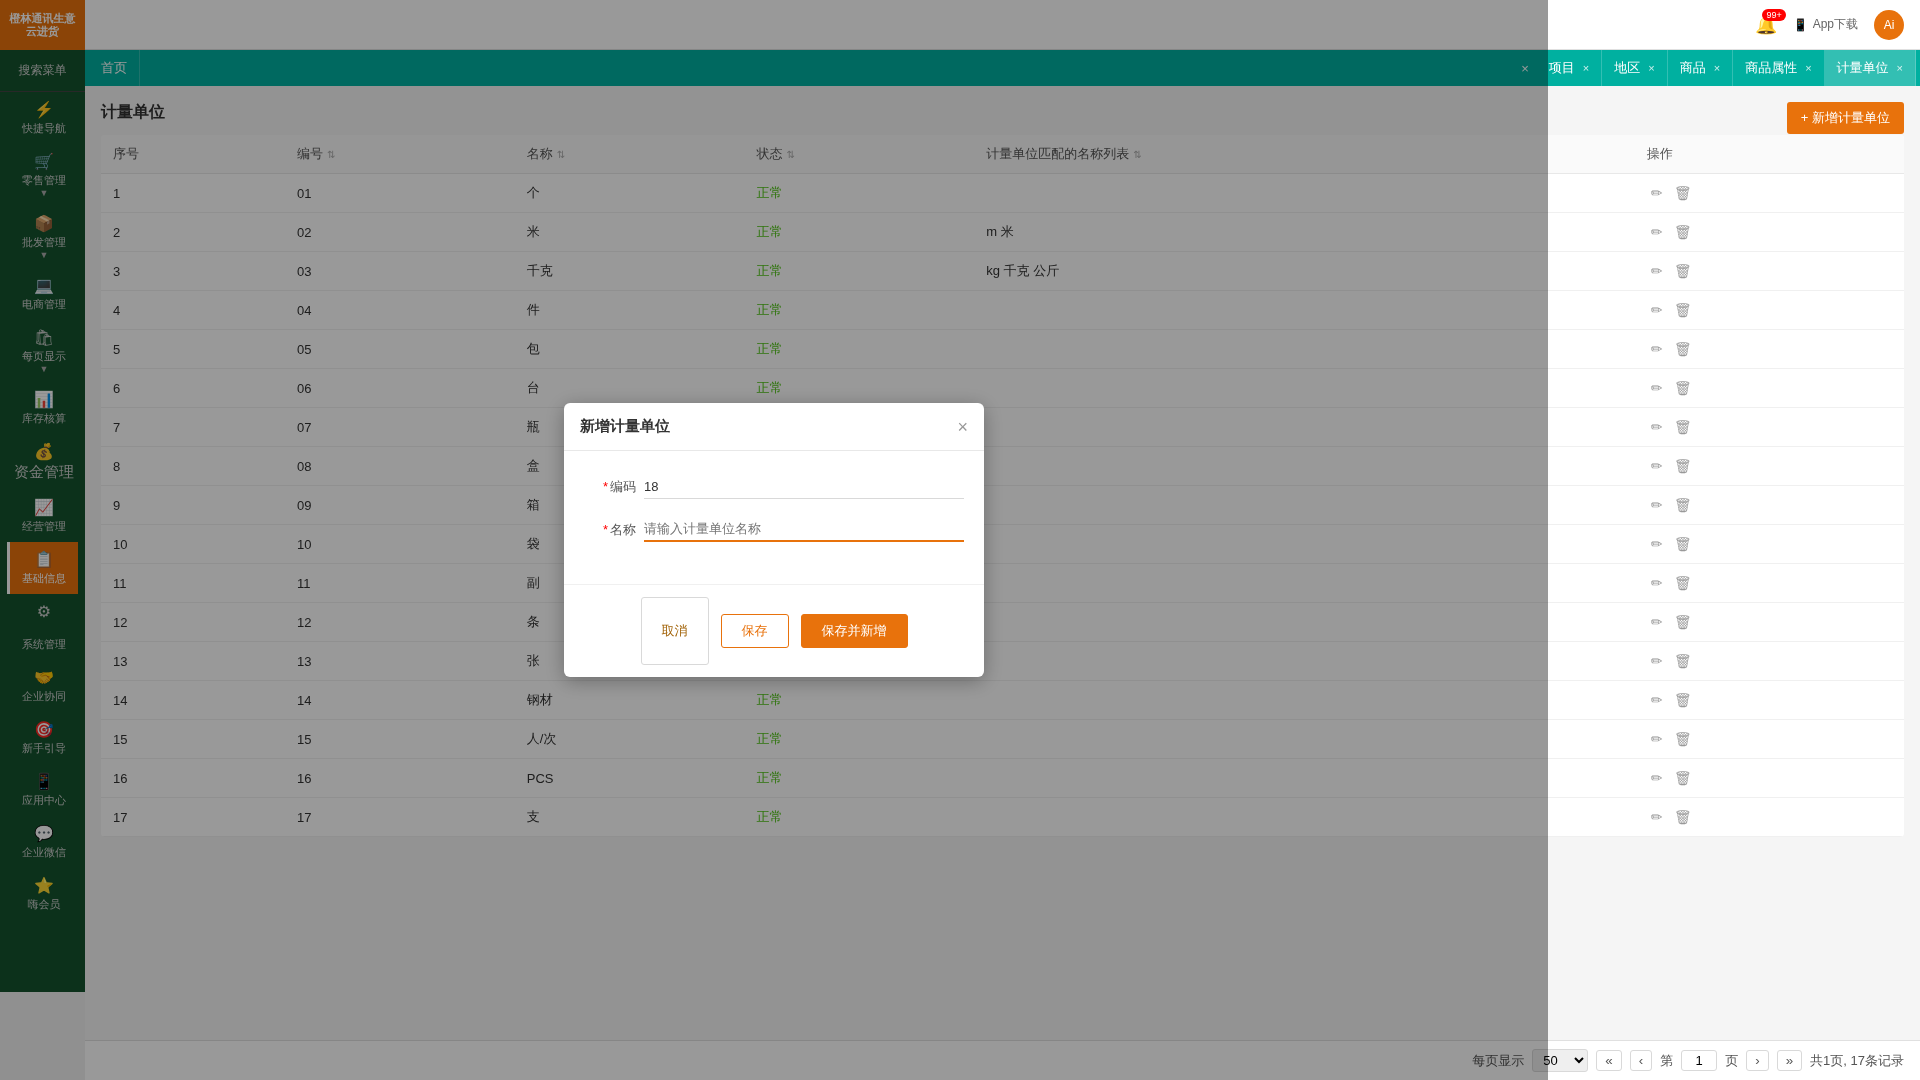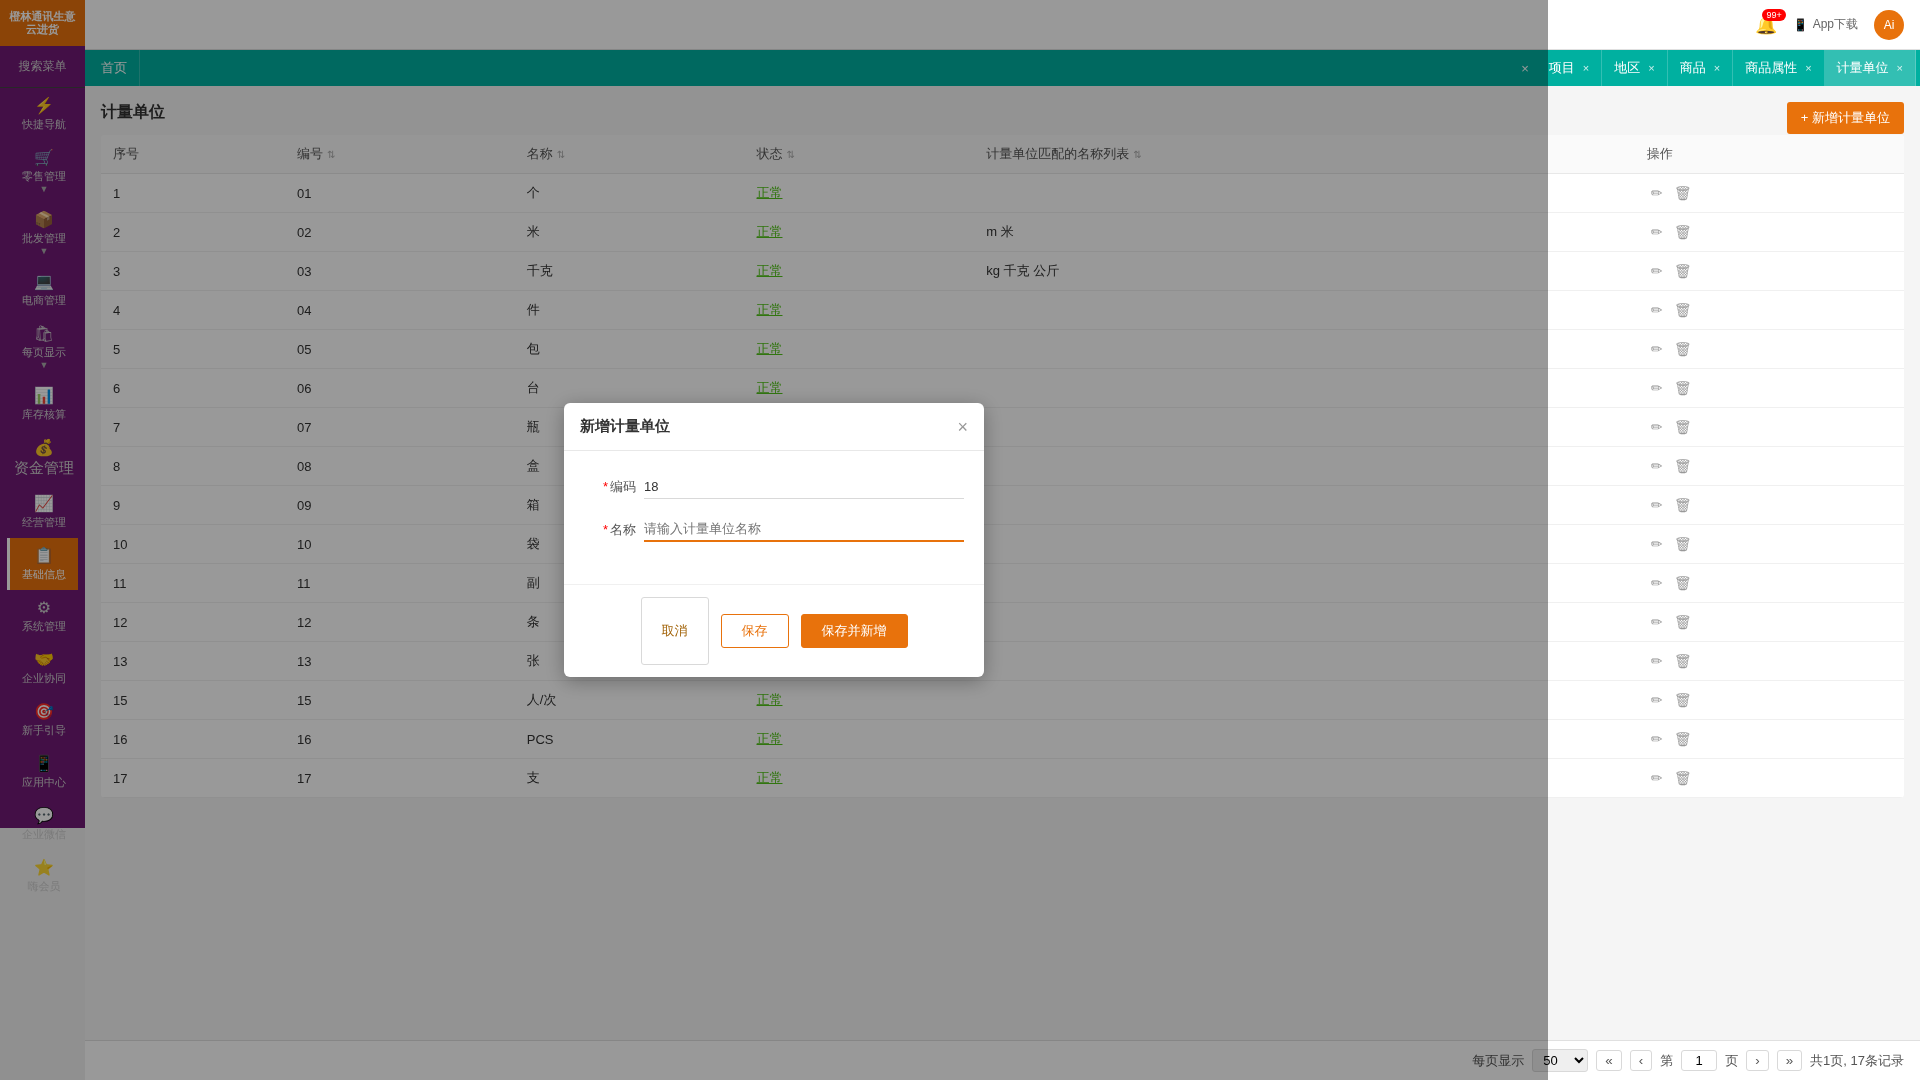--- a/index.html
+++ b/index.html
@@ -1,19 +1,19 @@
 <!DOCTYPE html>
 <html><head>
   <meta charset="utf-8">
   <style>
     * { box-sizing: border-box; margin: 0; padding: 0; }
     body { font-family: 'Microsoft YaHei', '微软雅黑', sans-serif; font-size: 13px; background: #f0f0f0; color: #333; height: 1080px; width: 1920px; overflow: hidden; display: flex; }
 
     
-    .sidebar { width: 85px; background: #701a75; display: flex; flex-direction: column; align-items: center; height: 828px; flex-shrink: 0; }
+    .sidebar { width: 85px; background: #14532d; display: flex; flex-direction: column; align-items: center; height: 992px; flex-shrink: 0; }
     .sidebar-logo { width: 100%; background: #e8720c; padding: 10px 8px; display: flex; align-items: center; justify-content: center; height: 50px; }
     .sidebar-logo-text { color: white; font-size: 12px; font-weight: bold; text-align: center; line-height: 1.2; }
     .sidebar-search { width: 100%; padding: 8px 6px; border-bottom: 1px solid #444; }
     .sidebar-search-btn { width: 100%; background: transparent; border: none; color: #ccc; font-size: 12px; cursor: pointer; padding: 4px; text-align: center; }
     .sidebar-item { width: 100%; padding: 8px 4px; text-align: center; color: #ccc; cursor: pointer; font-size: 12px; display: flex; flex-direction: column; align-items: center; border-left: 3px solid transparent; }
     .sidebar-item.active { background: #e8720c; color: white; border-left: 3px solid #fff; }
     .sidebar-item-icon { font-size: 16px; margin-bottom: 2px; }
 
     
     .main { flex: 1; display: flex; flex-direction: column; height: 1080px; overflow: hidden; }
@@ -37,21 +37,21 @@
     .content { flex: 1; background: #f5f5f5; padding: 16px; overflow: auto; position: relative; }
     .page-title { font-size: 16px; font-weight: bold; color: #333; margin-bottom: 12px; }
     .add-btn { position: absolute; top: 16px; right: 16px; background: #e8720c; color: white; border: none; padding: 7px 14px; border-radius: 3px; cursor: pointer; font-size: 13px; }
 
     
     .table-wrap { background: white; border-radius: 4px; overflow: hidden; }
     table { width: 100%; border-collapse: collapse; }
     thead th { background: #fafafa; padding: 10px 12px; text-align: left; font-weight: 500; color: #555; border-bottom: 1px solid #e8e8e8; font-size: 13px; white-space: nowrap; }
     thead th .sort-icon { font-size: 10px; color: #aaa; margin-left: 4px; }
     tbody td { padding: 9px 12px; border-bottom: 1px solid #f0f0f0; color: #333; font-size: 13px; }
-    .status-normal { color: #52c41a; text-decoration: underline; }
+    .status-normal { color: #52c41a; }
     .action-btn { background: none; border: none; cursor: pointer; color: #999; font-size: 14px; padding: 2px 4px; }
 
     
     .pagination-bar { background: white; border-top: 1px solid #e0e0e0; padding: 8px 16px; display: flex; align-items: center; justify-content: flex-end; gap: 8px; font-size: 13px; color: #555; flex-shrink: 0; }
     .page-size-select { border: 1px solid #d9d9d9; border-radius: 3px; padding: 2px 6px; font-size: 13px; }
     .page-btn { border: 1px solid #d9d9d9; background: white; cursor: pointer; padding: 2px 8px; border-radius: 3px; color: #555; }
     .page-input { border: 1px solid #d9d9d9; border-radius: 3px; width: 36px; text-align: center; padding: 2px; font-size: 13px; }
 
     
     .overlay { position: fixed; top: 0; left: 0; width: 1548px; height: 1080px; background: rgba(0,0,0,0.4); z-index: 100; display: flex; align-items: center; justify-content: center; }
@@ -120,21 +120,21 @@
       <div class="sidebar-item">
         <span class="sidebar-item-icon">📈</span>
         <span style="font-size:11px;">经营管理</span>
       </div>
       <div class="sidebar-item active">
         <span class="sidebar-item-icon">📋</span>
         <span style="font-size:11px;">基础信息</span>
       </div>
       <div class="sidebar-item">
         <span class="sidebar-item-icon">⚙</span>
-        <span style="font-size:11px;">系统管理</span>
+        <span style="font-size:11px;margin-top:14px;">系统管理</span>
       </div>
       <div class="sidebar-item">
         <span class="sidebar-item-icon">🤝</span>
         <span style="font-size:11px;">企业协同</span>
       </div>
       <div class="sidebar-item">
         <span class="sidebar-item-icon">🎯</span>
         <span style="font-size:11px;">新手引导</span>
       </div>
       <div class="sidebar-item">
@@ -342,20 +342,31 @@
     <td></td>
     <td>
       <button class="action-btn">✏</button>
       <button class="action-btn">🗑</button>
     </td>
   </tr>
             <tr>
     <td>13</td>
     <td>13</td>
     <td>张</td>
+    <td><span class="status-normal">正常</span></td>
+    <td></td>
+    <td>
+      <button class="action-btn">✏</button>
+      <button class="action-btn">🗑</button>
+    </td>
+  </tr>
+            <tr>
+    <td>14</td>
+    <td>14</td>
+    <td>钢材</td>
     <td><span class="status-normal">正常</span></td>
     <td></td>
     <td>
       <button class="action-btn">✏</button>
       <button class="action-btn">🗑</button>
     </td>
   </tr>
             <tr>
     <td>15</td>
     <td>15</td>

